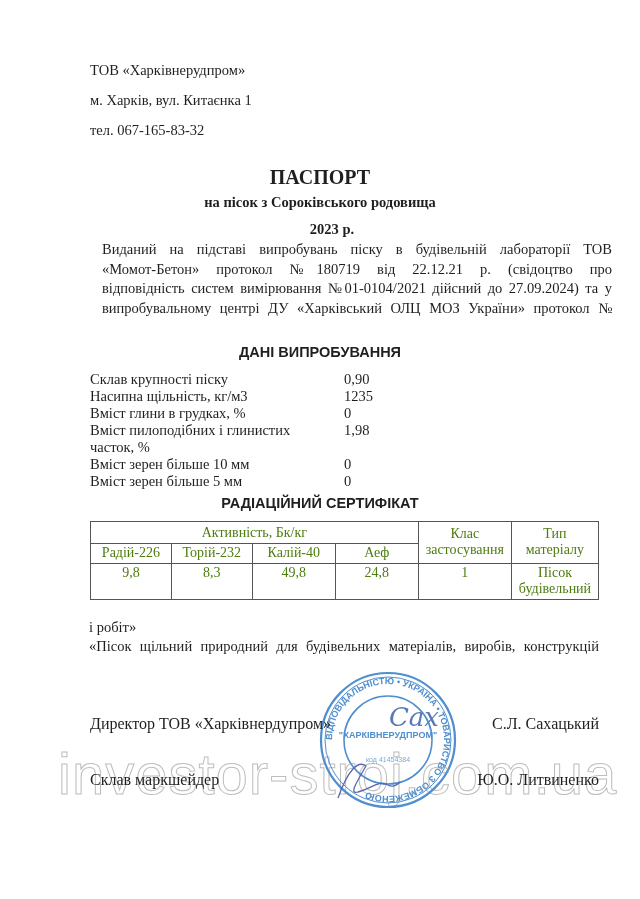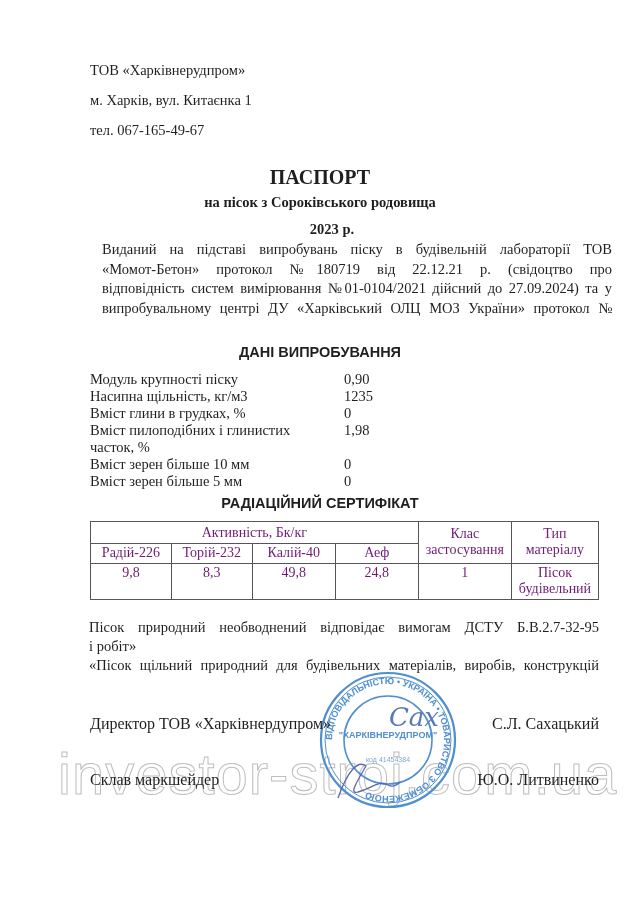--- a/index.html
+++ b/index.html
@@ -24,58 +24,58 @@
   .test-label { position: absolute; left: 0; width: 230px; white-space: normal; }
   .test-value { position: absolute; left: 254px; white-space: nowrap; }
 
   table.rad {
     position: absolute; left: 90px; top: 521px; width: 509px;
     border-collapse: collapse; font-size: 14px; line-height: 16px;
     font-family: "Liberation Serif", "DejaVu Serif", serif;
   }
   table.rad td {
     border: 1px solid #555; text-align: center; vertical-align: top; padding: 1px 2px 2px 2px;
-    color: #701a75;
+    color: #4d7c0f;
   }
   table.rad td.h-span { padding: 3px 2px 2px 2px; }
   .conclusion {
     left: 89px; top: 618px; width: 510px; font-size: 14.5px; line-height: 19px;
   }
   .conclusion .ln { display: block; white-space: nowrap; text-align: justify; text-align-last: justify; }
   .conclusion .ln.last { text-align-last: left; }
   .sig-line { font-size: 16px; white-space: nowrap; }
   .stamp { left: 318px; top: 670px; width: 140px; height: 140px; }
   .watermark {
     left: 58px; top: 740px; width: 560px; font-family: "Liberation Sans", "DejaVu Sans", sans-serif;
     font-size: 58px; letter-spacing: 1px; color: transparent;
     -webkit-text-stroke: 1px #bdbdbd; white-space: nowrap; font-weight: normal;
   }
 </style>
 </head>
 <body>
 
 <div class="abs header-line" style="top:61px;">ТОВ «Харківнерудпром»</div>
 <div class="abs header-line" style="top:91px;">м. Харків, вул. Китаєнка 1</div>
-<div class="abs header-line" style="top:121px;">тел. 067-165-49-67</div>
+<div class="abs header-line" style="top:121px;">тел. 067-165-83-32</div>
 
 <div class="abs center-bold" style="top:166px; font-size:20px;">ПАСПОРТ</div>
 <div class="abs center-bold" style="top:194px; font-size:14.5px;">на пісок з Сороківського родовища</div>
 <div class="abs center-bold" style="top:221px; font-size:14.5px;margin-left:12px;">2023 р.</div>
 
 <div class="abs para" style="top:240px;margin-left:13px;">
   <span class="ln">Виданий на підставі випробувань піску в будівельній лабораторії ТОВ</span>
   <span class="ln">«Момот-Бетон» протокол №180719 від 22.12.21 р. (свідоцтво про</span>
   <span class="ln">відповідність систем вимірювання №01-0104/2021 дійсний до 27.09.2024) та у</span>
   <span class="ln">випробувальному центрі ДУ «Харківський ОЛЦ МОЗ України» протокол №</span>
 </div>
 
 <div class="abs section-title" style="top:344px;">ДАНІ ВИПРОБУВАННЯ</div>
 <div class="abs test-table">
   <div class="test-row">
-    <span class="test-label">Модуль крупності піску</span>
+    <span class="test-label">Склав крупності піску</span>
     <span class="test-value">0,90</span>
   </div>
   <div class="test-row">
     <span class="test-label">Насипна щільність, кг/м3</span>
     <span class="test-value">1235</span>
   </div>
   <div class="test-row">
     <span class="test-label">Вміст глини в грудках, %</span>
     <span class="test-value">0</span>
   </div>
@@ -112,21 +112,20 @@
     <td>8,3</td>
     <td>49,8</td>
     <td>24,8</td>
     <td>1</td>
     <td>Пісок будівельний</td>
   </tr>
 </tbody>
   </table>
 
 <div class="abs conclusion">
-  <span class="ln">Пісок природний необводнений відповідає вимогам ДСТУ Б.В.2.7-32-95</span>
   <span class="ln last">і робіт»</span>
   <span class="ln">«Пісок щільний природний для будівельних матеріалів, виробів, конструкцій</span>
 </div>
 
 <div class="abs watermark">investor-stroj.com.ua</div>
 
 <svg class="abs stamp" viewBox="0 0 140 140">
   <defs>
     <path id="stampArc" d="M 70,70 m -56,0 a 56,56 0 1,1 112,0 a 56,56 0 1,1 -112,0"></path>
   </defs>

